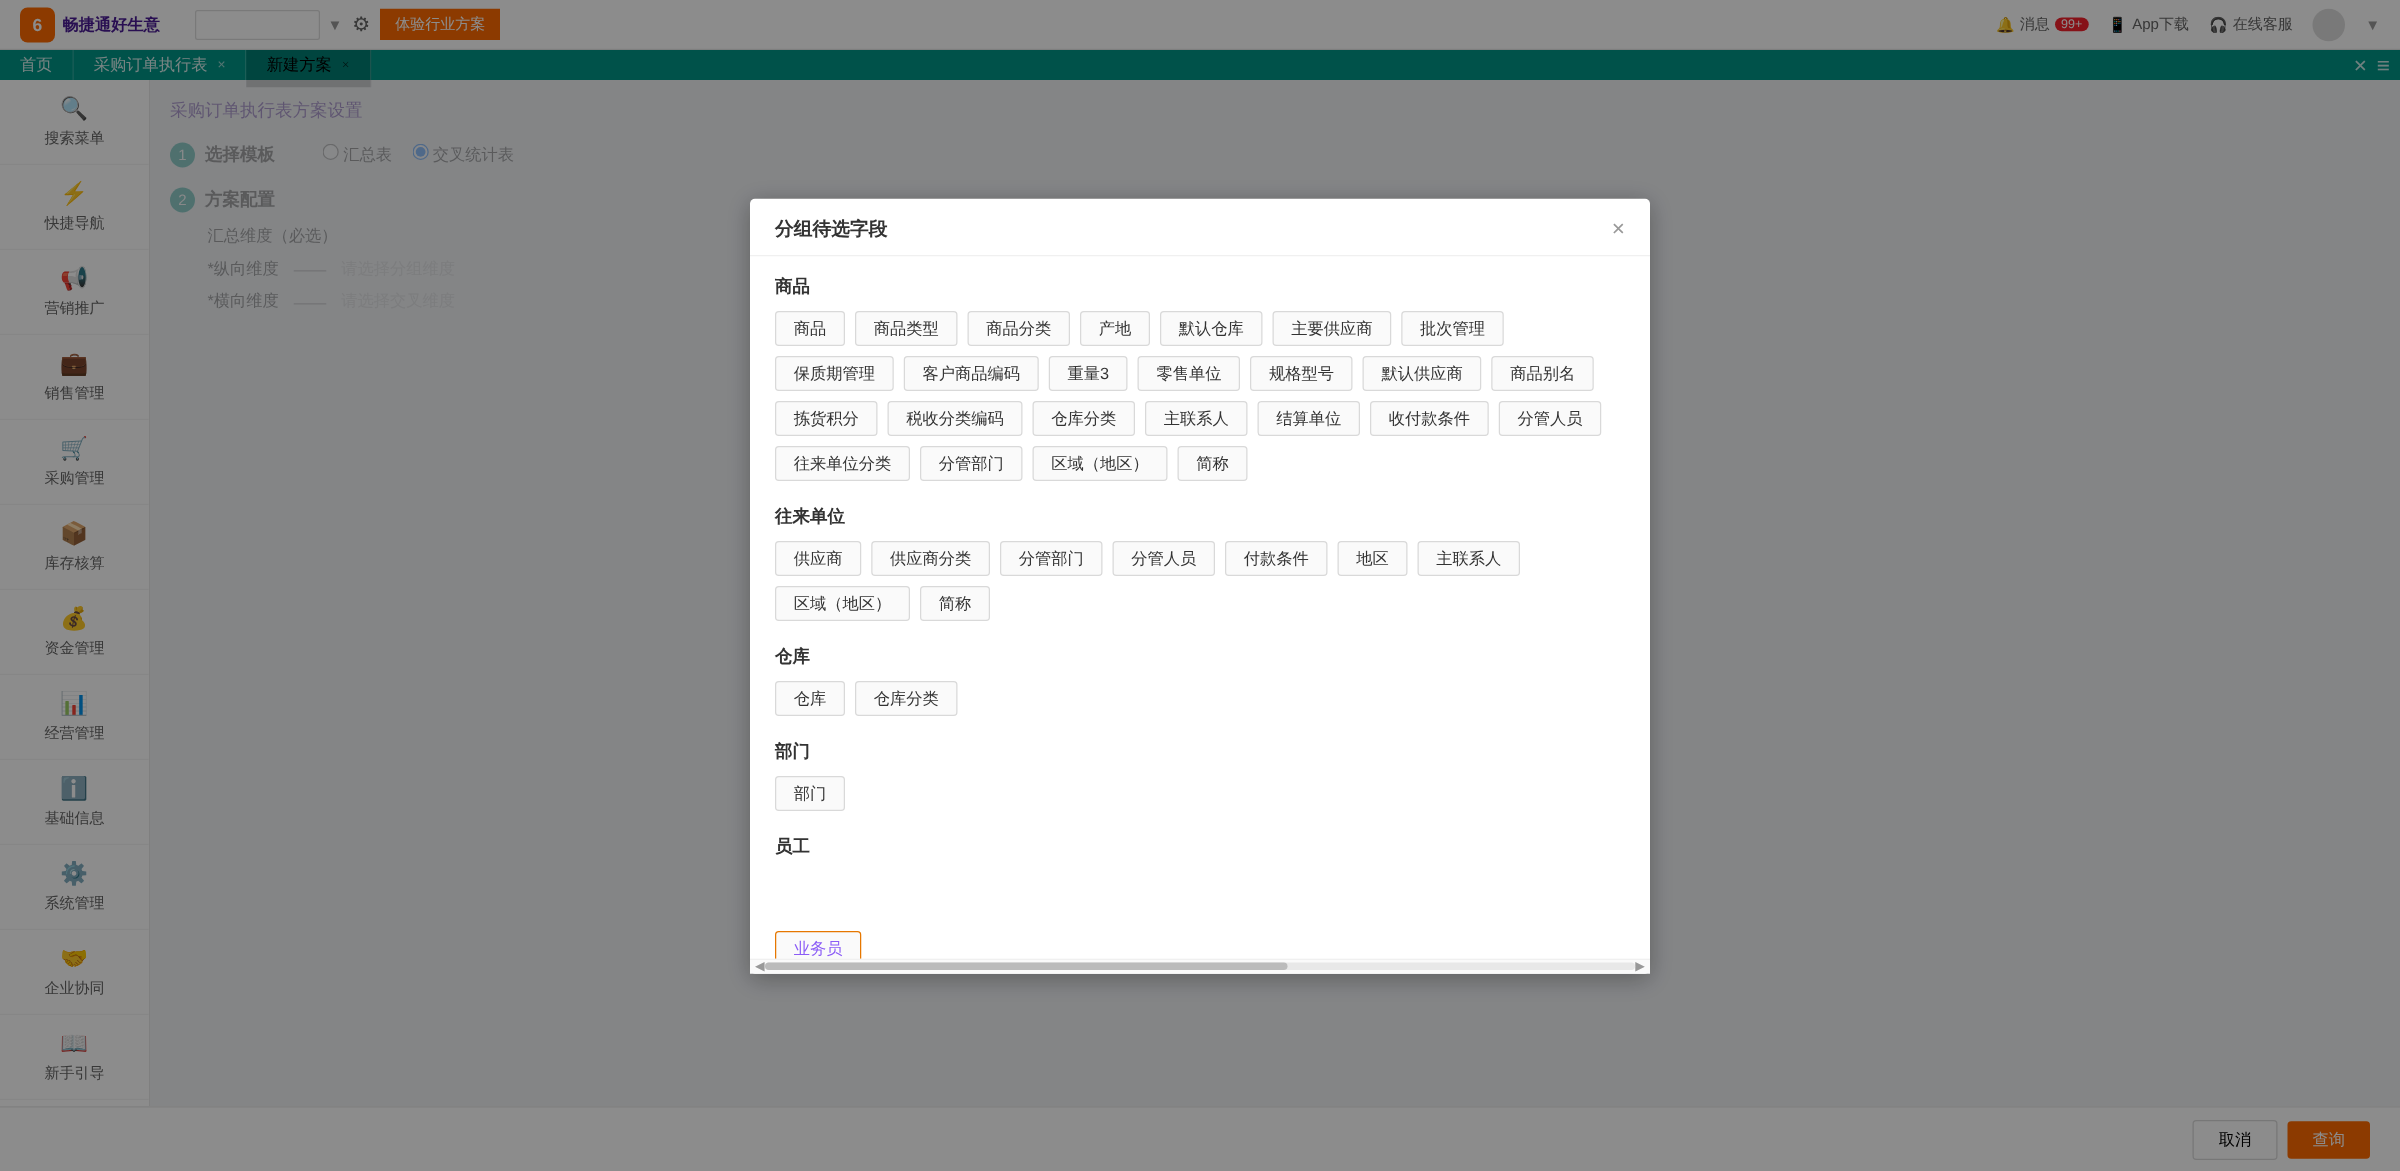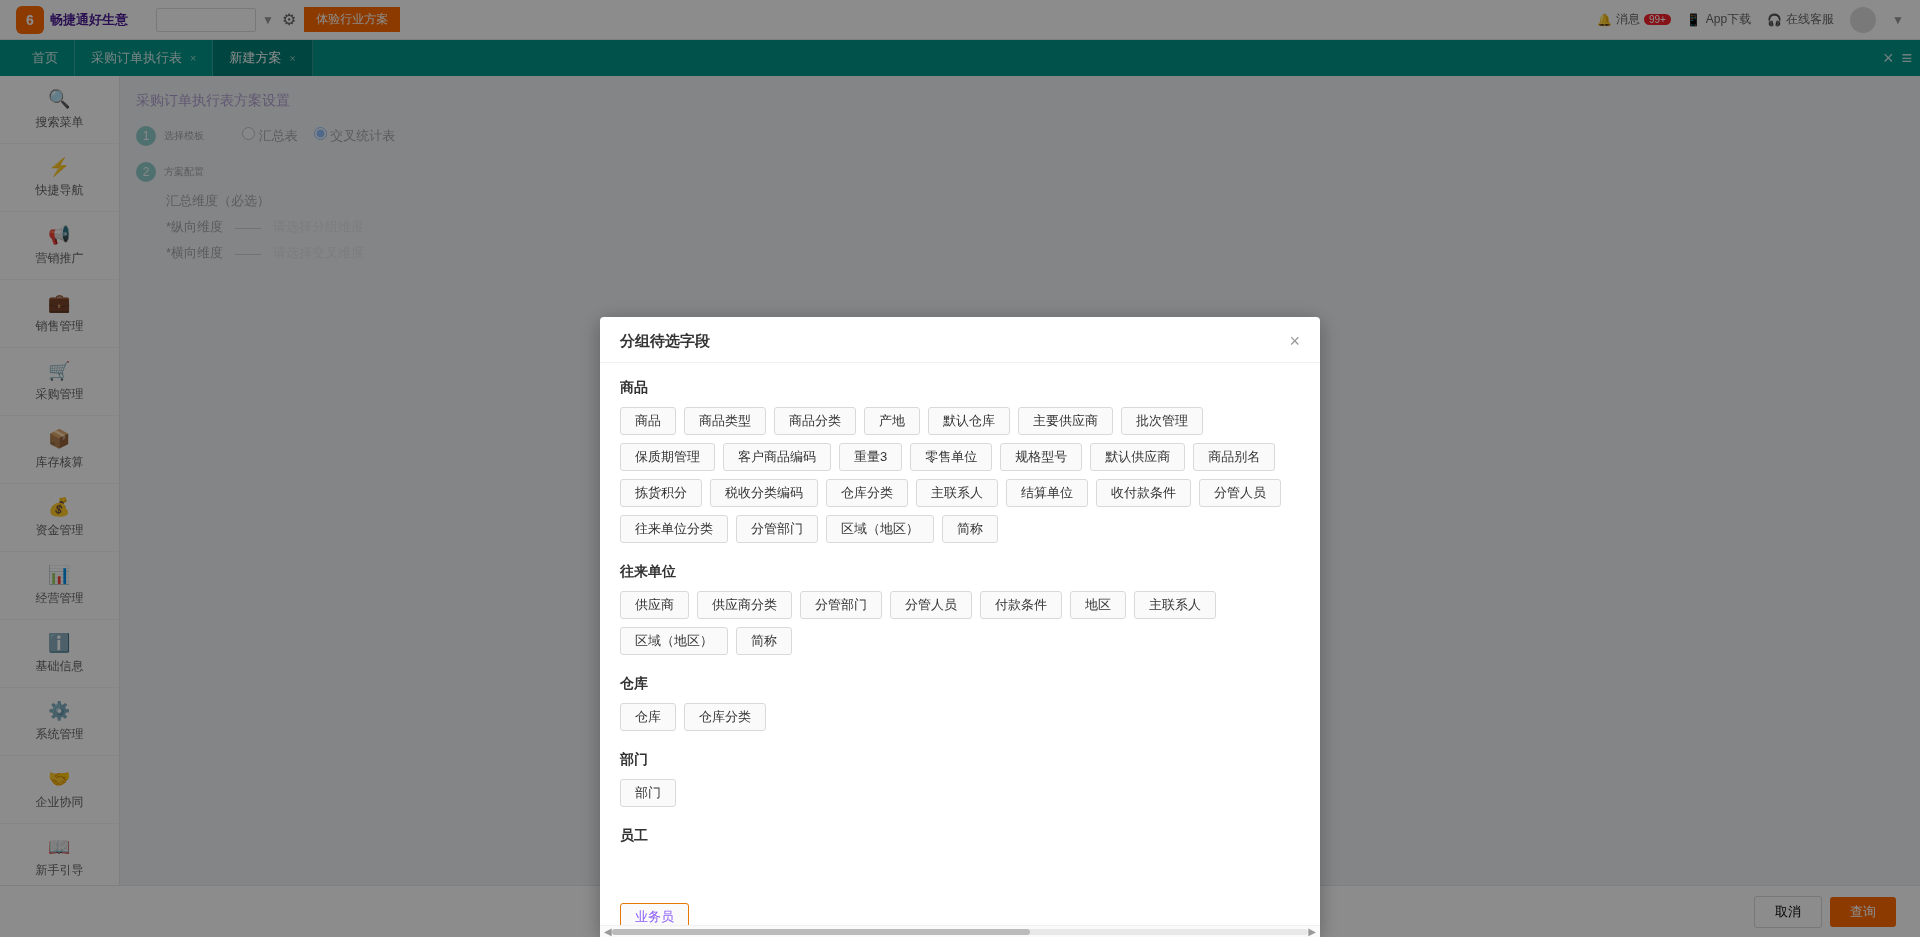--- a/index.html
+++ b/index.html
@@ -56,32 +56,32 @@
     }
     .badge {
       background: #f5222d; color: #fff;
       border-radius: 10px; padding: 0 5px;
       font-size: 10px; min-width: 16px; text-align: center;
     }
     .avatar { width: 26px; height: 26px; border-radius: 50%; background: #ddd; }
 
     
     .nav-tabs {
-      height: 36px;
+      height: 24px;
       background: #009688;
       display: flex; align-items: center;
-      padding: 0 0 0 16px;
+      padding: 0 0 0 0;
     }
     .nav-tab {
       height: 36px; display: flex; align-items: center;
       padding: 0 16px; color: rgba(255,255,255,0.85);
       font-size: 13px; cursor: pointer; position: relative;
       border-right: 1px solid rgba(255,255,255,0.2);
     }
-    .nav-tab.active { background: rgba(0,0,0,0.15); color: #ffffff; font-family: Liberation Serif, serif; }
+    .nav-tab.active { background: rgba(0,0,0,0.15); color: #000000; font-family: Liberation Serif, serif; }
     .nav-tab .close-icon { margin-left: 8px; font-size: 11px; opacity: 0.7; }
     .nav-tab-right { margin-left: auto; display: flex; align-items: center; gap: 8px; padding-right: 8px; }
     .nav-tab-right span { color: rgba(255,255,255,0.8); font-size: 18px; cursor: pointer; }
 
     
     .main-layout {
       display: flex; height: calc(937px - 76px);
     }
 
     
@@ -113,30 +113,30 @@
     .step-header {
       display: flex; align-items: center; gap: 8px;
       margin-bottom: 10px;
     }
     .step-num {
       width: 20px; height: 20px;
       background: #009688; color: #fff;
       border-radius: 50%; display: flex; align-items: center; justify-content: center;
       font-size: 12px;
     }
-    .step-title { font-weight: normal; font-size: 10px; }
+    .step-title { font-weight: bold; font-size: 14px; }
     .template-options { display: flex; gap: 16px; align-items: center; margin-left: 30px; }
     .template-options label { font-size: 13px; }
     .form-row { display: flex; align-items: center; gap: 8px; margin-bottom: 8px; margin-left: 30px; }
 
     
     .modal-overlay {
       position: fixed; top: 0; left: 0; right: 0; bottom: 0;
       background: rgba(0,0,0,0.45);
-      display: flex; align-items: flex-end; justify-content: center;
+      display: flex; align-items: center; justify-content: center;
       z-index: 1000;
     }
     .modal {
       background: #fff;
       border-radius: 4px;
       width: 720px;
       max-height: 620px;
       display: flex; flex-direction: column;
       box-shadow: 0 4px 20px rgba(0,0,0,0.3);
     }

